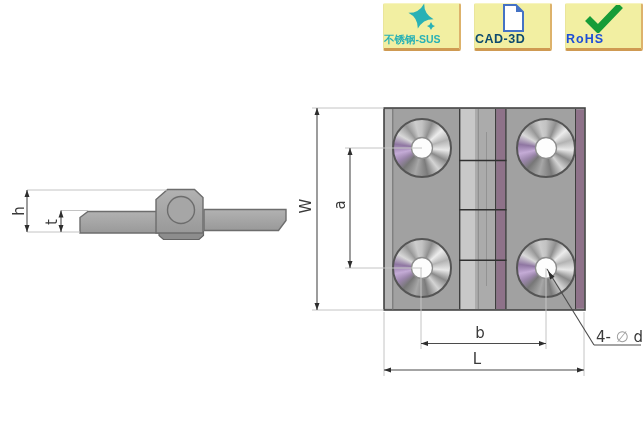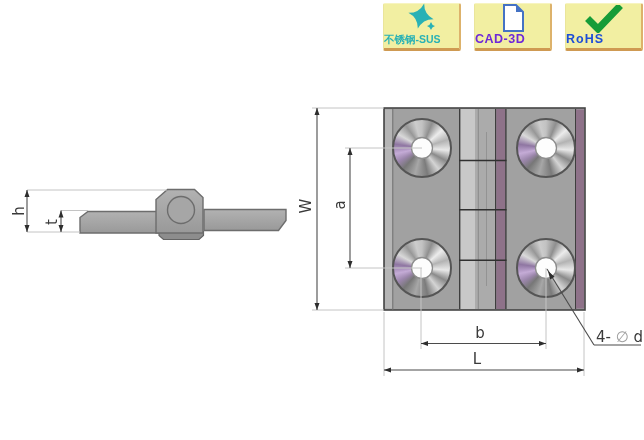--- a/index.html
+++ b/index.html
@@ -7,21 +7,21 @@
           font-family:"Liberation Sans", sans-serif;}
   .badges{position:absolute;left:383px;top:3px;display:flex;gap:13px;}
   .badge{width:78px;height:48px;box-sizing:border-box;background:#f2efa2;
          border-top:1px solid #f7f4c0;border-left:1px solid #eae59b;
          border-right:2px solid #ddb26b;border-bottom:3px solid #cf9a52;
          border-radius:2px;display:flex;flex-direction:column;align-items:flex-start;
          justify-content:flex-end;padding-bottom:2px;}
   .badge .icn{flex:1;display:flex;align-items:center;justify-content:center;width:100%;}
   .blabel{font-weight:bold;font-size:11px;line-height:13px;letter-spacing:0px;white-space:nowrap;}
   .blabel.b1{color:#29b1b5;font-size:10.5px;}
-  .blabel.b2{color:#6d28d9;font-size:12.5px;letter-spacing:.5px;}
+  .blabel.b2{color:#0c4a6e;font-size:12.5px;letter-spacing:.5px;}
   .blabel.b3{color:#1d4ed8;font-size:12.5px;letter-spacing:1px;}
   .layer{position:absolute;left:0;top:0;pointer-events:none;}
   .hole{position:absolute;width:56px;height:56px;border-radius:50%;border:2px solid #555;
         box-sizing:content-box;
         background:conic-gradient(from 0deg,
           #c2c2c2 0deg,#8f8f8f 22deg,#ececec 48deg,#b3b3b3 72deg,#e8e8e8 95deg,
           #8a8a8a 118deg,#d4d4d4 142deg,#7b7b7b 168deg,#a7a7a7 195deg,#777777 222deg,
           #9b86ab 240deg,#c4abd6 258deg,#8f76a2 278deg,#d9d9d9 300deg,#979797 324deg,
           #cccccc 345deg,#c2c2c2 360deg);}
   svg text{font-family:"DejaVu Sans","Liberation Sans",sans-serif;font-size:15px;fill:#3a3a3a;}

